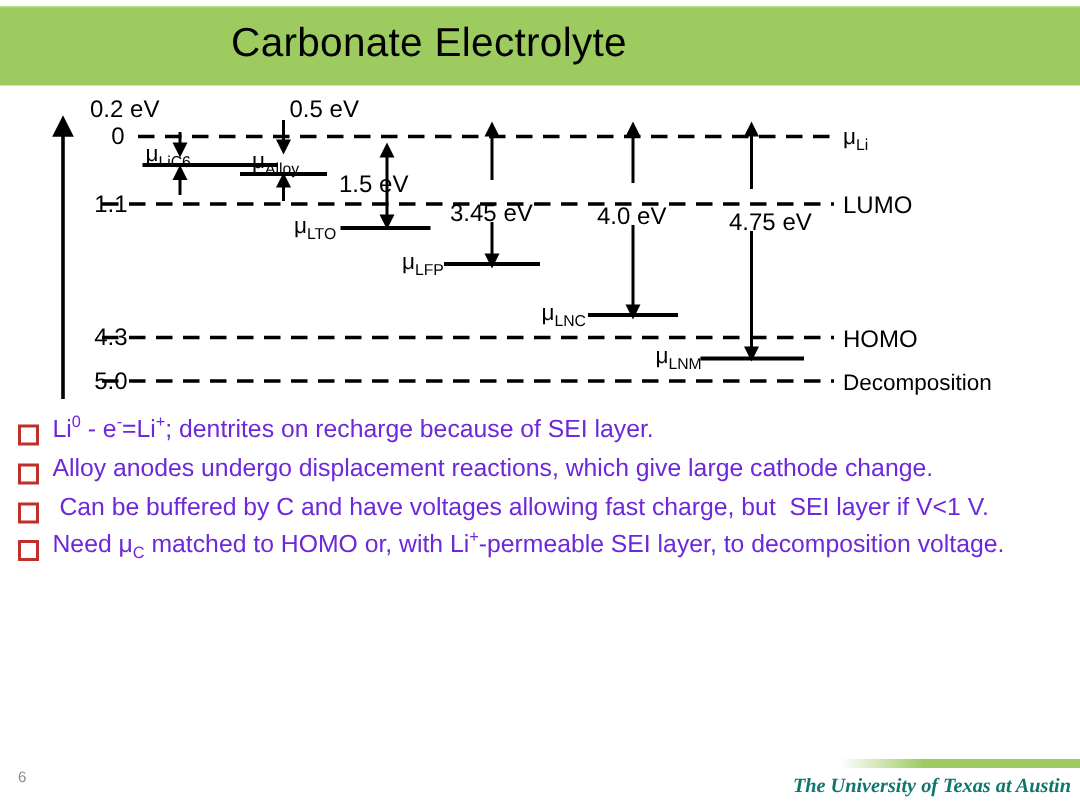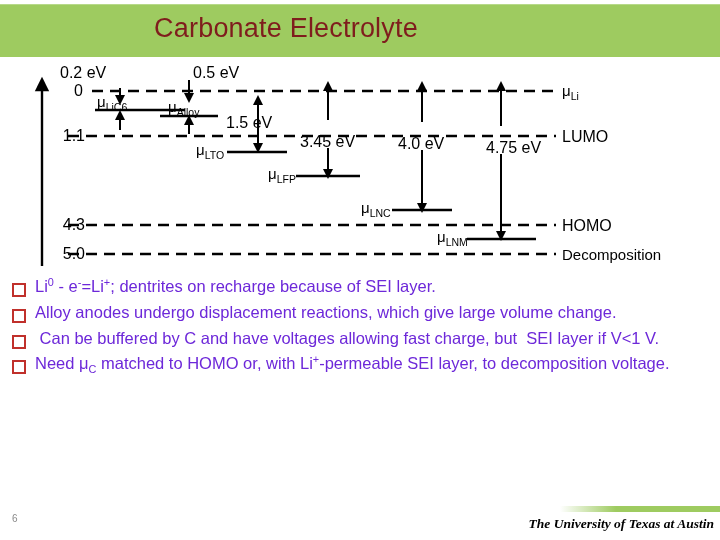--- a/index.html
+++ b/index.html
@@ -13,21 +13,21 @@
 
   
   .banner{
     position:absolute;left:0;top:4px;width:720px;height:52px;
     background:#9ecb60;
     border-top:1px solid #b7d98a;
   }
   .banner-title{
     position:absolute;left:0;top:8px;width:572px;
     text-align:center;
-    font-size:27px;color:#7f1d1d;
+    font-size:27px;color:#000000;
     letter-spacing:0.2px;
     white-space:nowrap;
   }
 
   
   .diagram{position:absolute;left:0;top:58px;width:720px;height:218px;}
   .diagram svg{display:block;}
   .dtext{font-family:"Liberation Sans", sans-serif;fill:#000;}
 
   
@@ -57,21 +57,21 @@
     position:absolute;left:12px;top:513px;
     font-size:10px;color:#8a8a8a;
   }
   .footbar{
     position:absolute;right:0;top:506px;width:160px;height:6px;
     background:linear-gradient(to right,#ffffff 0%,#9ecb60 35%,#9ecb60 100%);
   }
   .footertext{
     position:absolute;right:6px;top:516px;
     font-size:13.5px;font-style:italic;font-weight:bold;
-    color:#000000;white-space:nowrap;
+    color:#0f766e;white-space:nowrap;
     font-family:"Liberation Serif", serif;
   }
   .watermark{
     position:absolute;right:10px;top:484px;
     font-size:23px;color:#cfcfcf;
     letter-spacing:2px;white-space:nowrap;
     font-family:"DejaVu Sans", sans-serif;
     opacity:.85;
   }
 </style>
@@ -173,21 +173,21 @@
     </svg>
   </div>
 
   <div class="bullets">
     <div class="bullet">
       <div class="bsq"></div>
       <div class="btext">Li<sup>0</sup> - e<sup>-</sup>=Li<sup>+</sup>; dentrites on recharge because of SEI layer.</div>
     </div>
     <div class="bullet">
       <div class="bsq"></div>
-      <div class="btext">Alloy anodes undergo displacement reactions, which give large volume change.</div>
+      <div class="btext">Alloy anodes undergo displacement reactions, which give large cathode change.</div>
     </div>
     <div class="bullet">
       <div class="bsq"></div>
       <div class="btext">&nbsp;Can be buffered by C and have voltages allowing fast charge, but&nbsp; SEI layer if V&lt;1 V.</div>
     </div>
     <div class="bullet">
       <div class="bsq"></div>
       <div class="btext">Need μ<sub>C</sub> matched to HOMO or, with Li<sup>+</sup>-permeable SEI layer, to decomposition voltage.</div>
     </div>
   </div>

